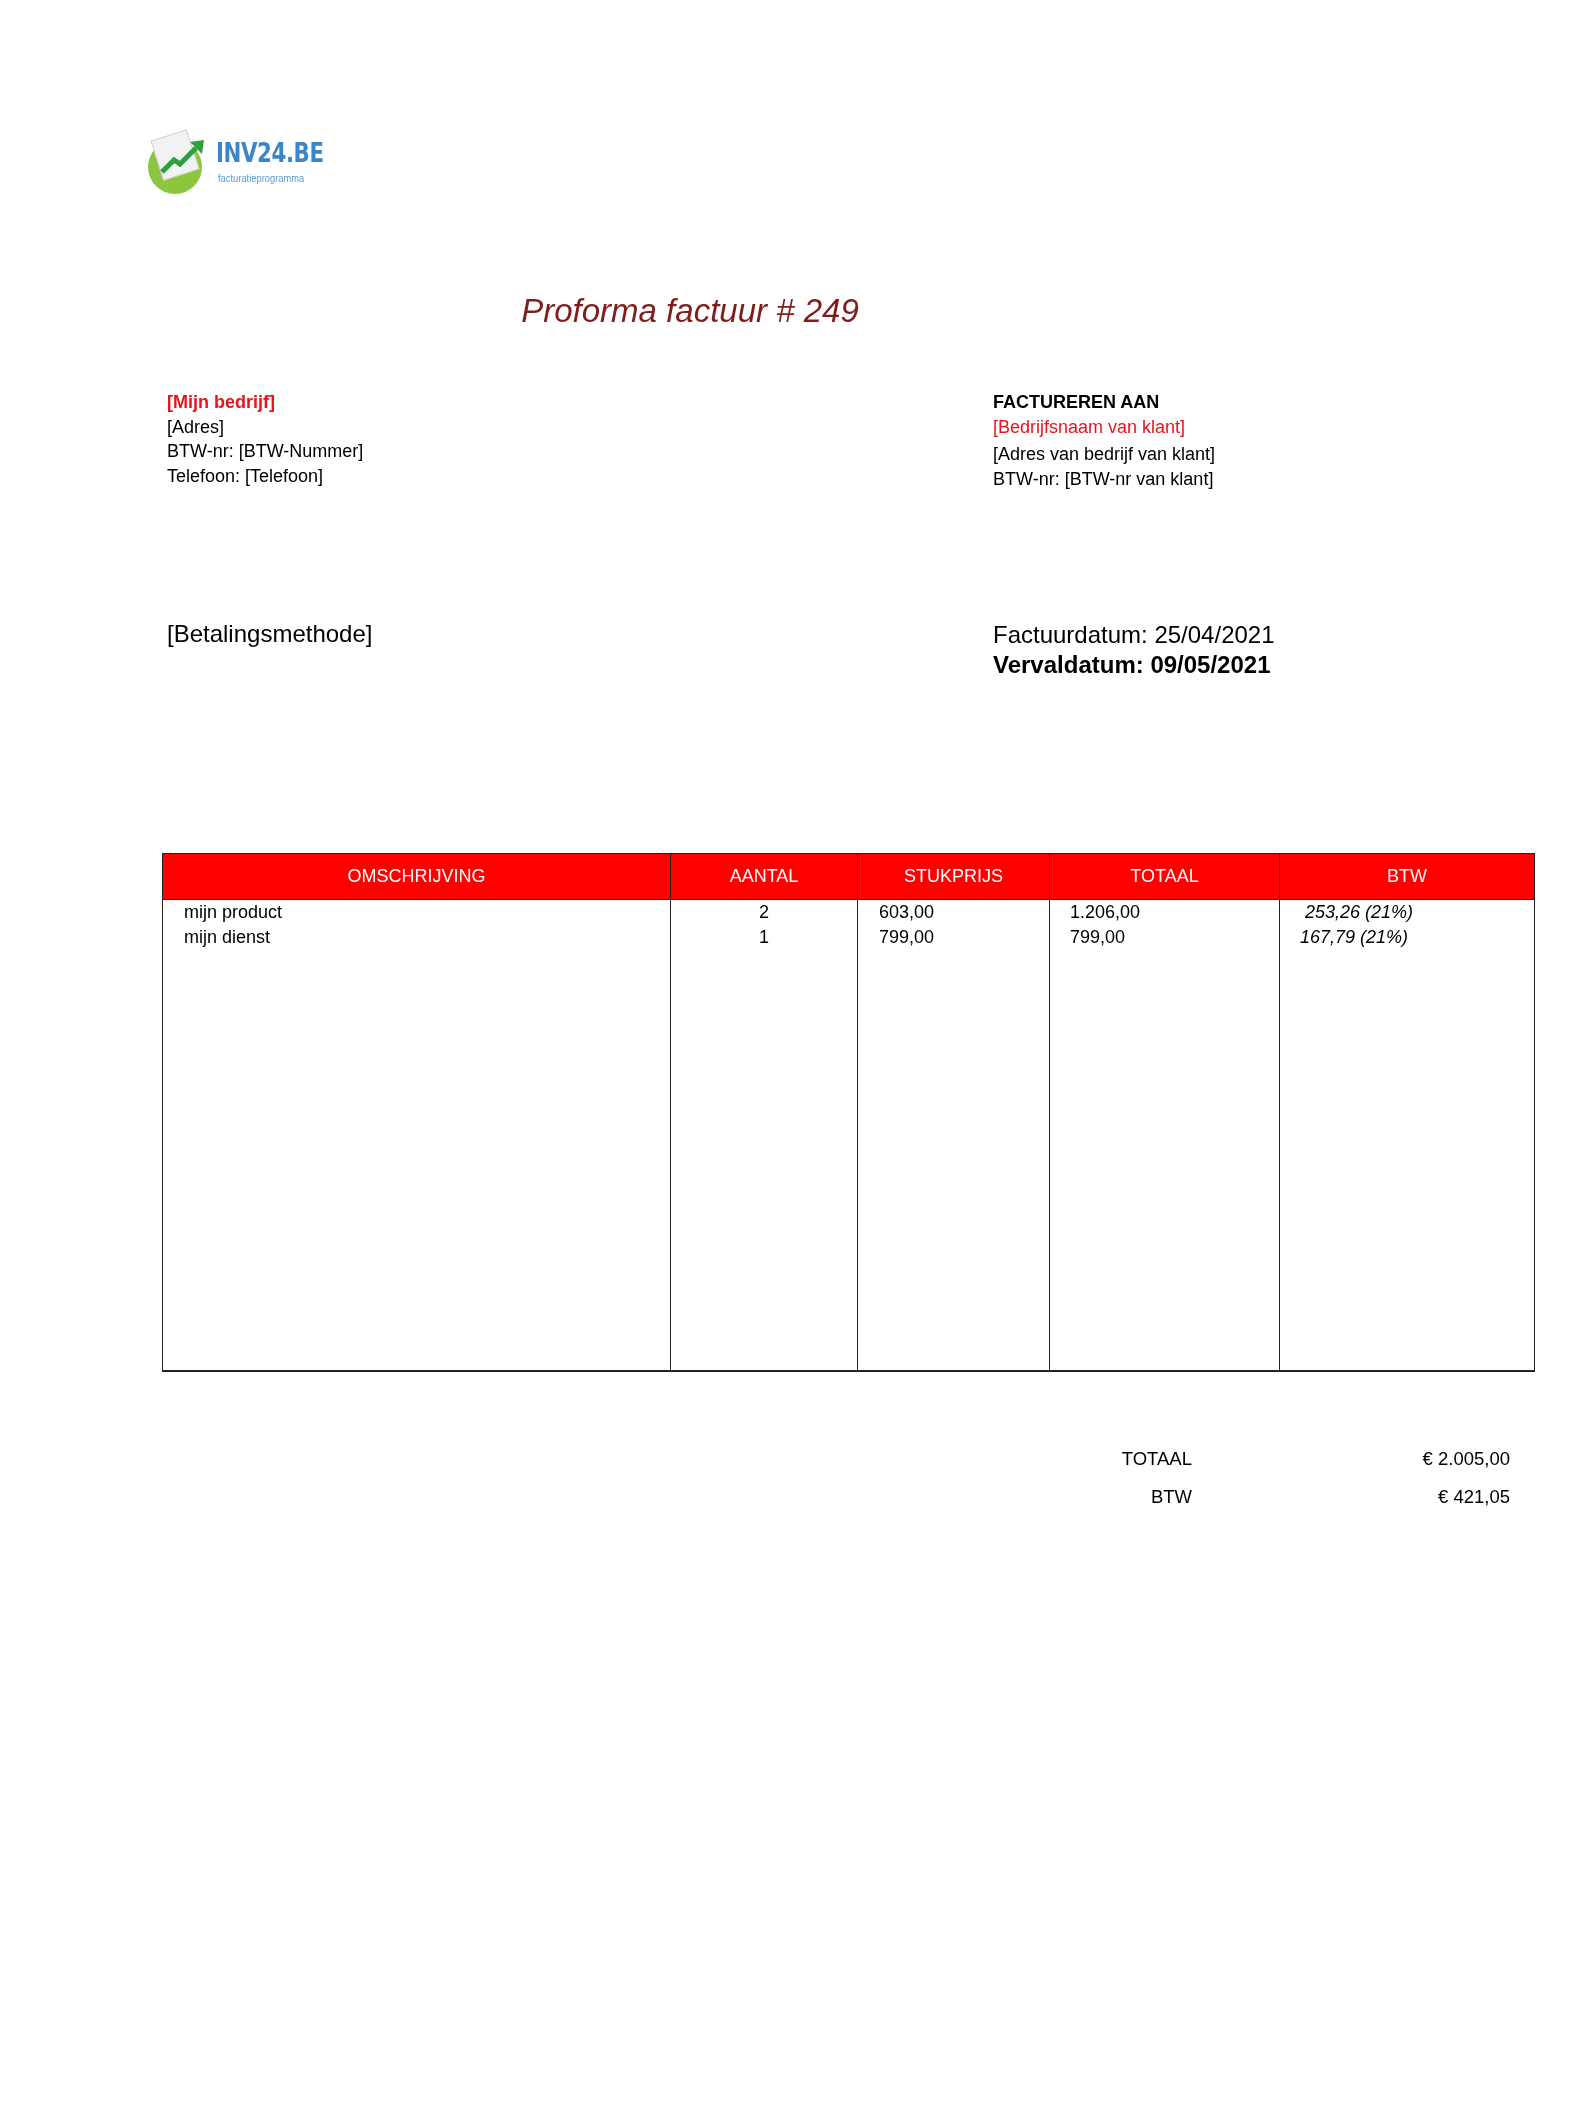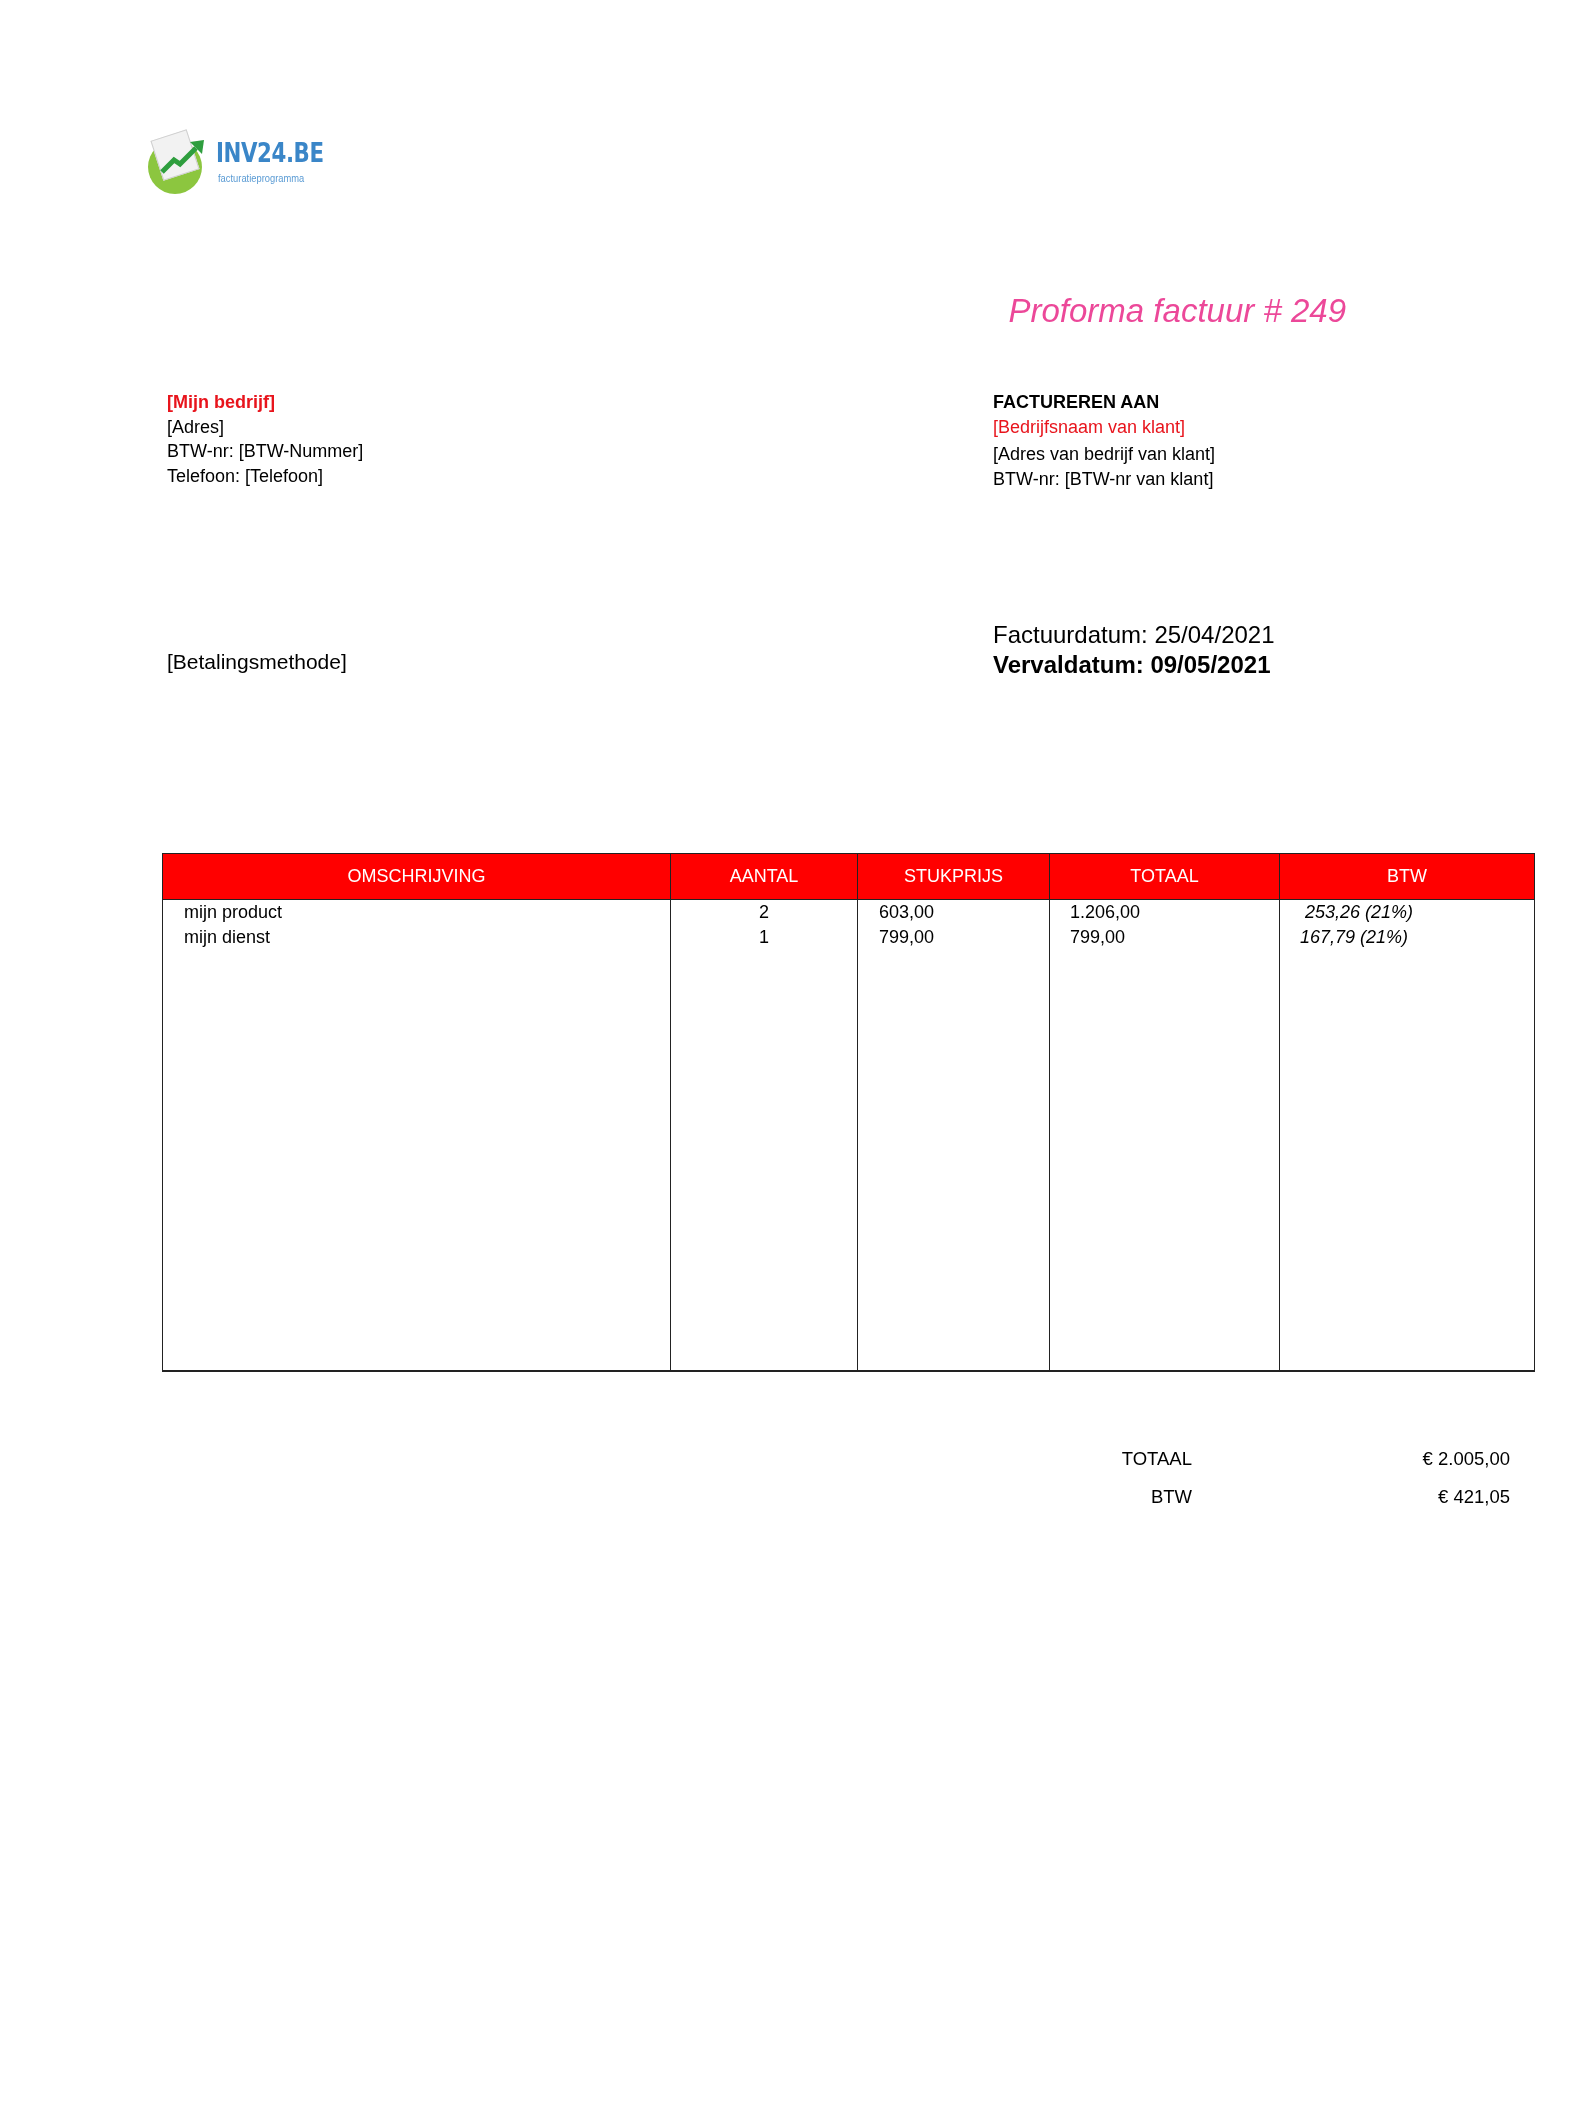--- a/index.html
+++ b/index.html
@@ -10,30 +10,30 @@
   }
   .abs { position: absolute; }
   
   .logo { left: 148px; top: 134px; width: 190px; height: 64px; }
   .logo-circle { position: absolute; left: 0; top: 6px; width: 54px; height: 54px; border-radius: 50%; background: #8cc63f; }
   .logo-paper { position: absolute; left: 8px; top: 0px; width: 36px; height: 40px; background: #f2f2f2; border: 1px solid #cfcfcf; transform: rotate(-18deg); }
   .logo-arrow { position: absolute; left: 10px; top: 4px; width: 50px; height: 40px; }
   .logo-text { position: absolute; left: 68px; top: 4px; font-family: "DejaVu Sans", sans-serif; font-weight: bold; font-size: 26px; color: #3a86c8; letter-spacing: -0.5px; transform: scaleX(0.82); transform-origin: left; }
   .logo-sub { position: absolute; left: 70px; top: 38px; font-size: 11px; color: #5a9bd4; transform: scaleX(0.85); transform-origin: left; }
 
-  .title { left: 0; width: 1312px; top: 292px; text-align: right; font-size: 33px; font-style: italic; color: #ec4899; }
+  .title { left: 0; width: 1312px; top: 292px; text-align: center; font-size: 33px; font-style: italic; color: #7f1d1d; }
   .title span { position: relative; left: 34px; }
 
   .block { font-size: 18px; line-height: 24.5px; }
   .red { color: #e8141c; }
   .bold { font-weight: bold; }
 
   .left-block { left: 167px; top: 390px; }
   .right-block { left: 993px; top: 390px; }
-  .pay { left: 167px; top: 650px; font-size: 21px; }
+  .pay { left: 167px; top: 620px; font-size: 24px; }
   .dates { left: 993px; top: 620px; font-size: 24px; line-height: 30px; }
 
   table.items {
     position: absolute; left: 162px; top: 853px; width: 1373px;
     border-collapse: collapse; font-size: 18px;
   }
   table.items th {
     background: #ff0000; color: #ffffff; font-weight: normal; height: 45px;
     border: 1.5px solid #222; text-align: center; padding: 0;
   }

